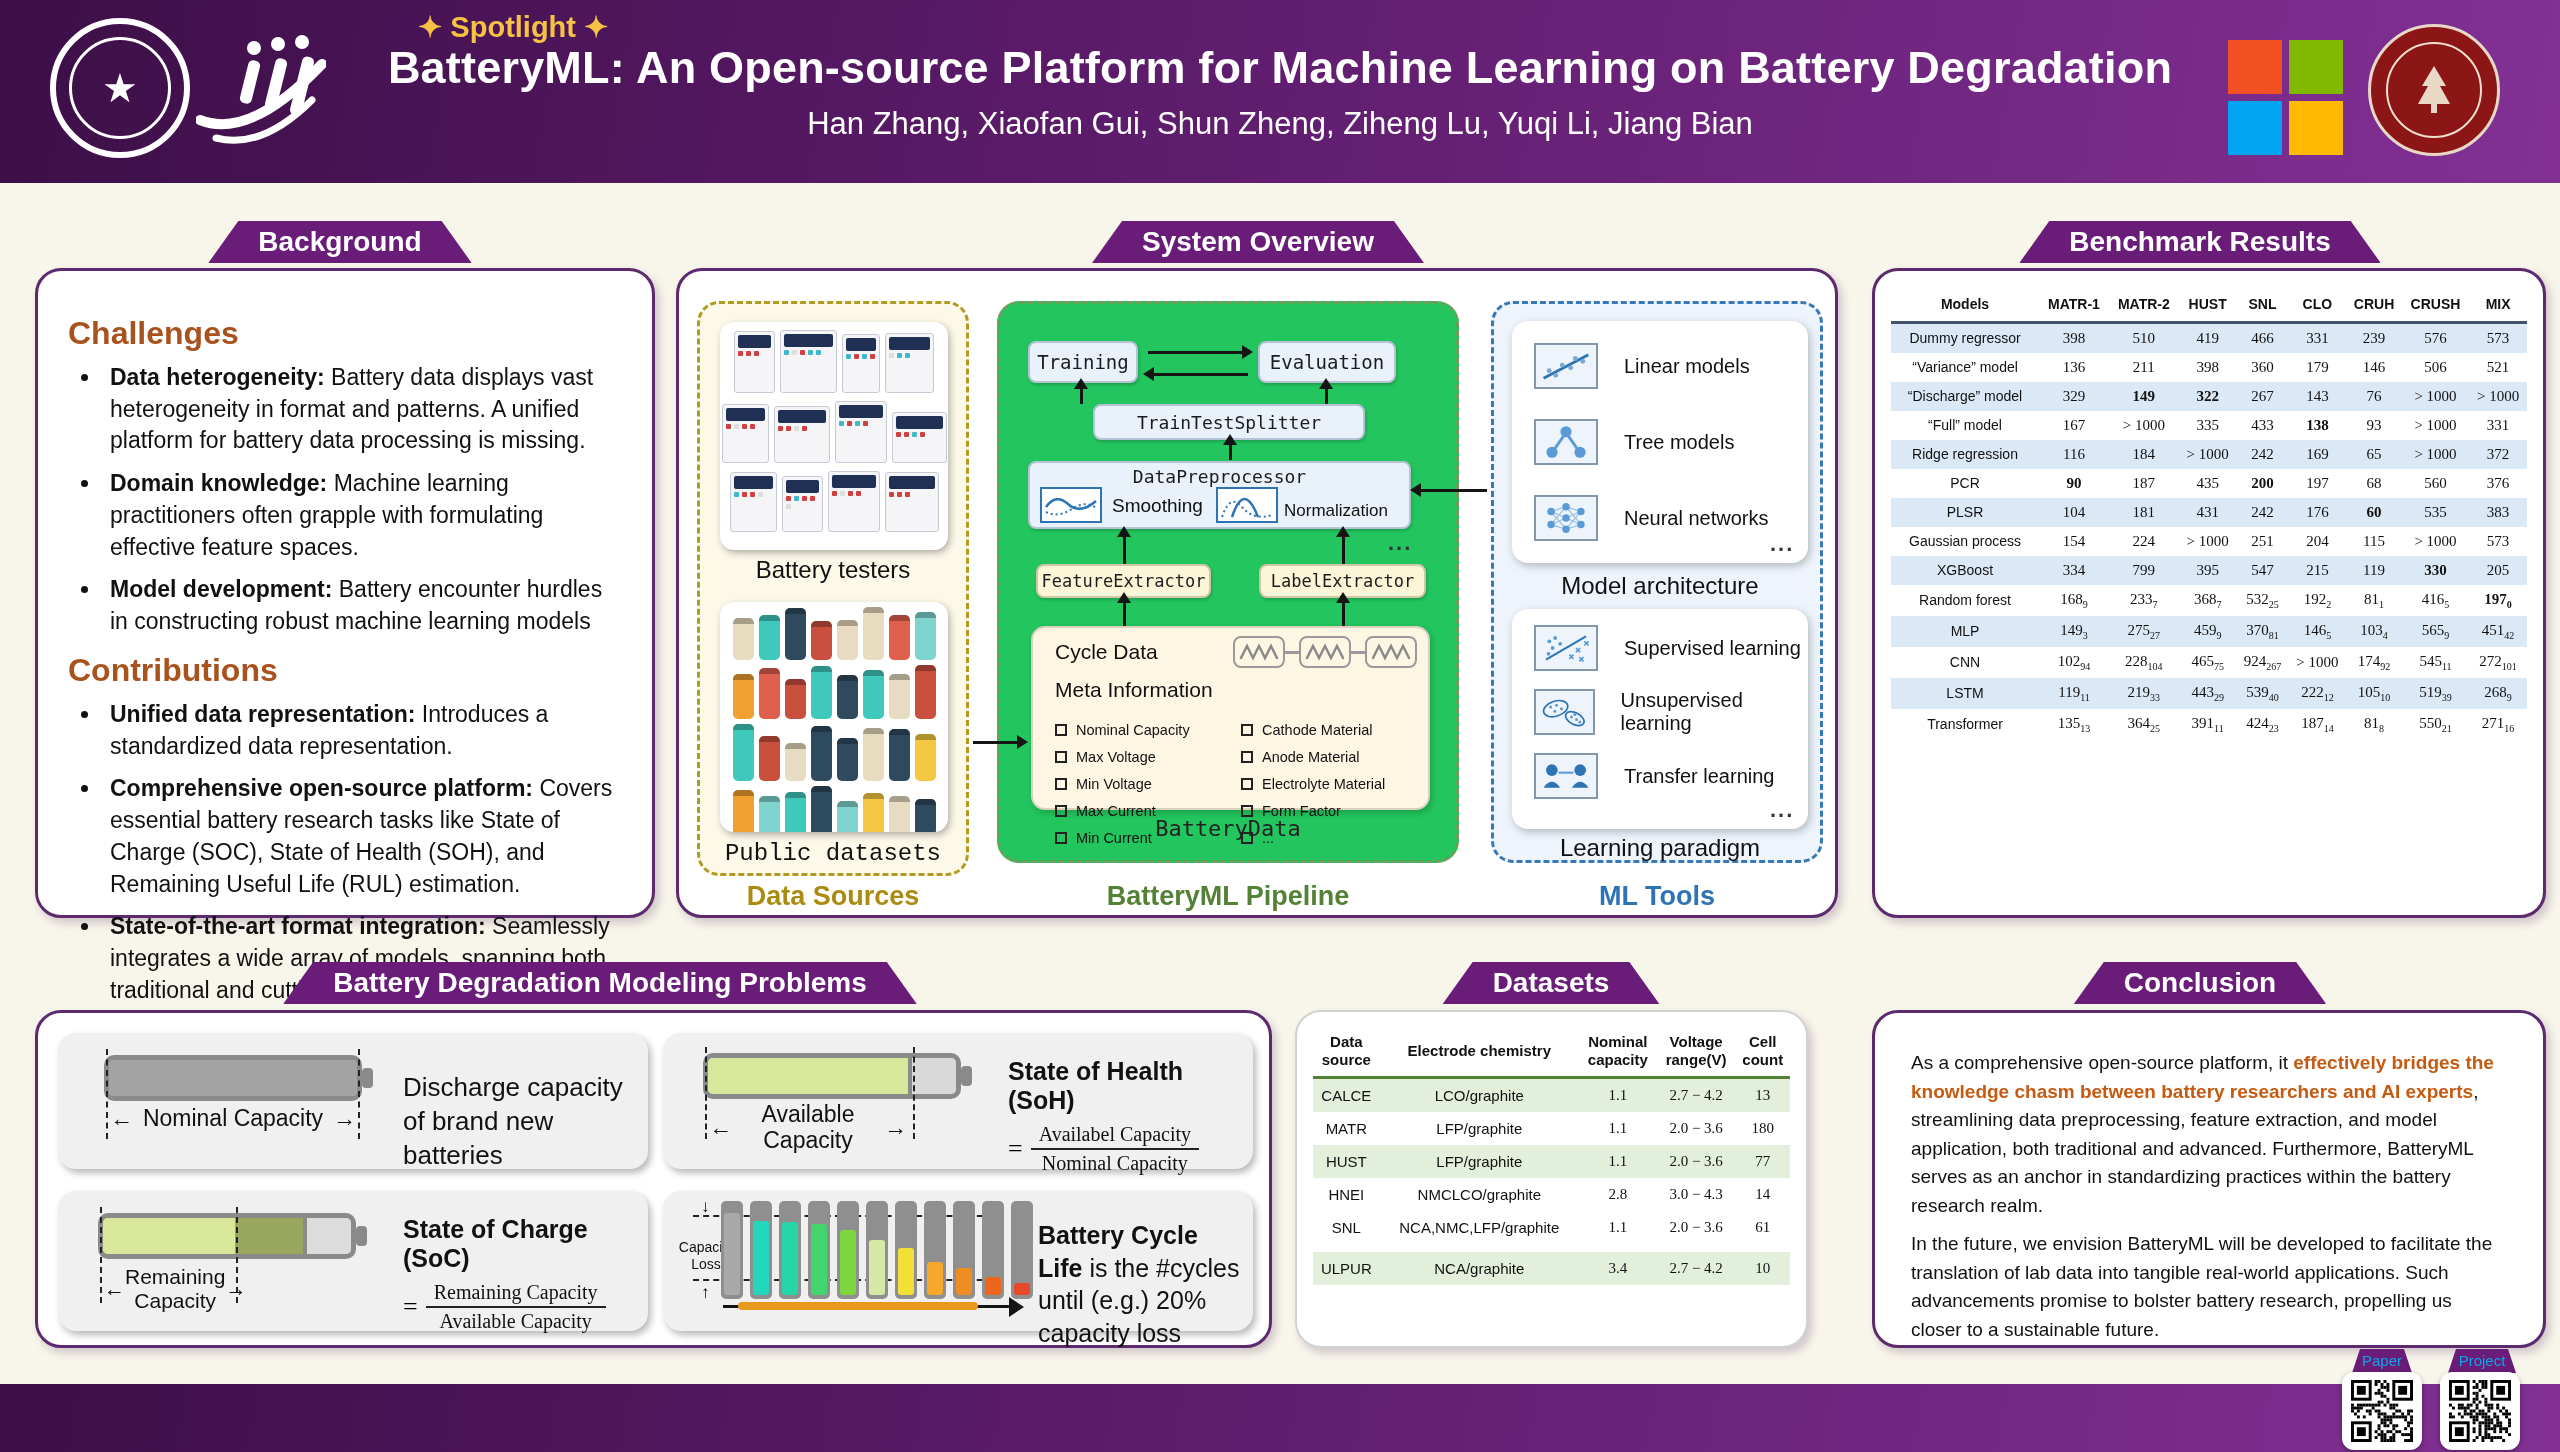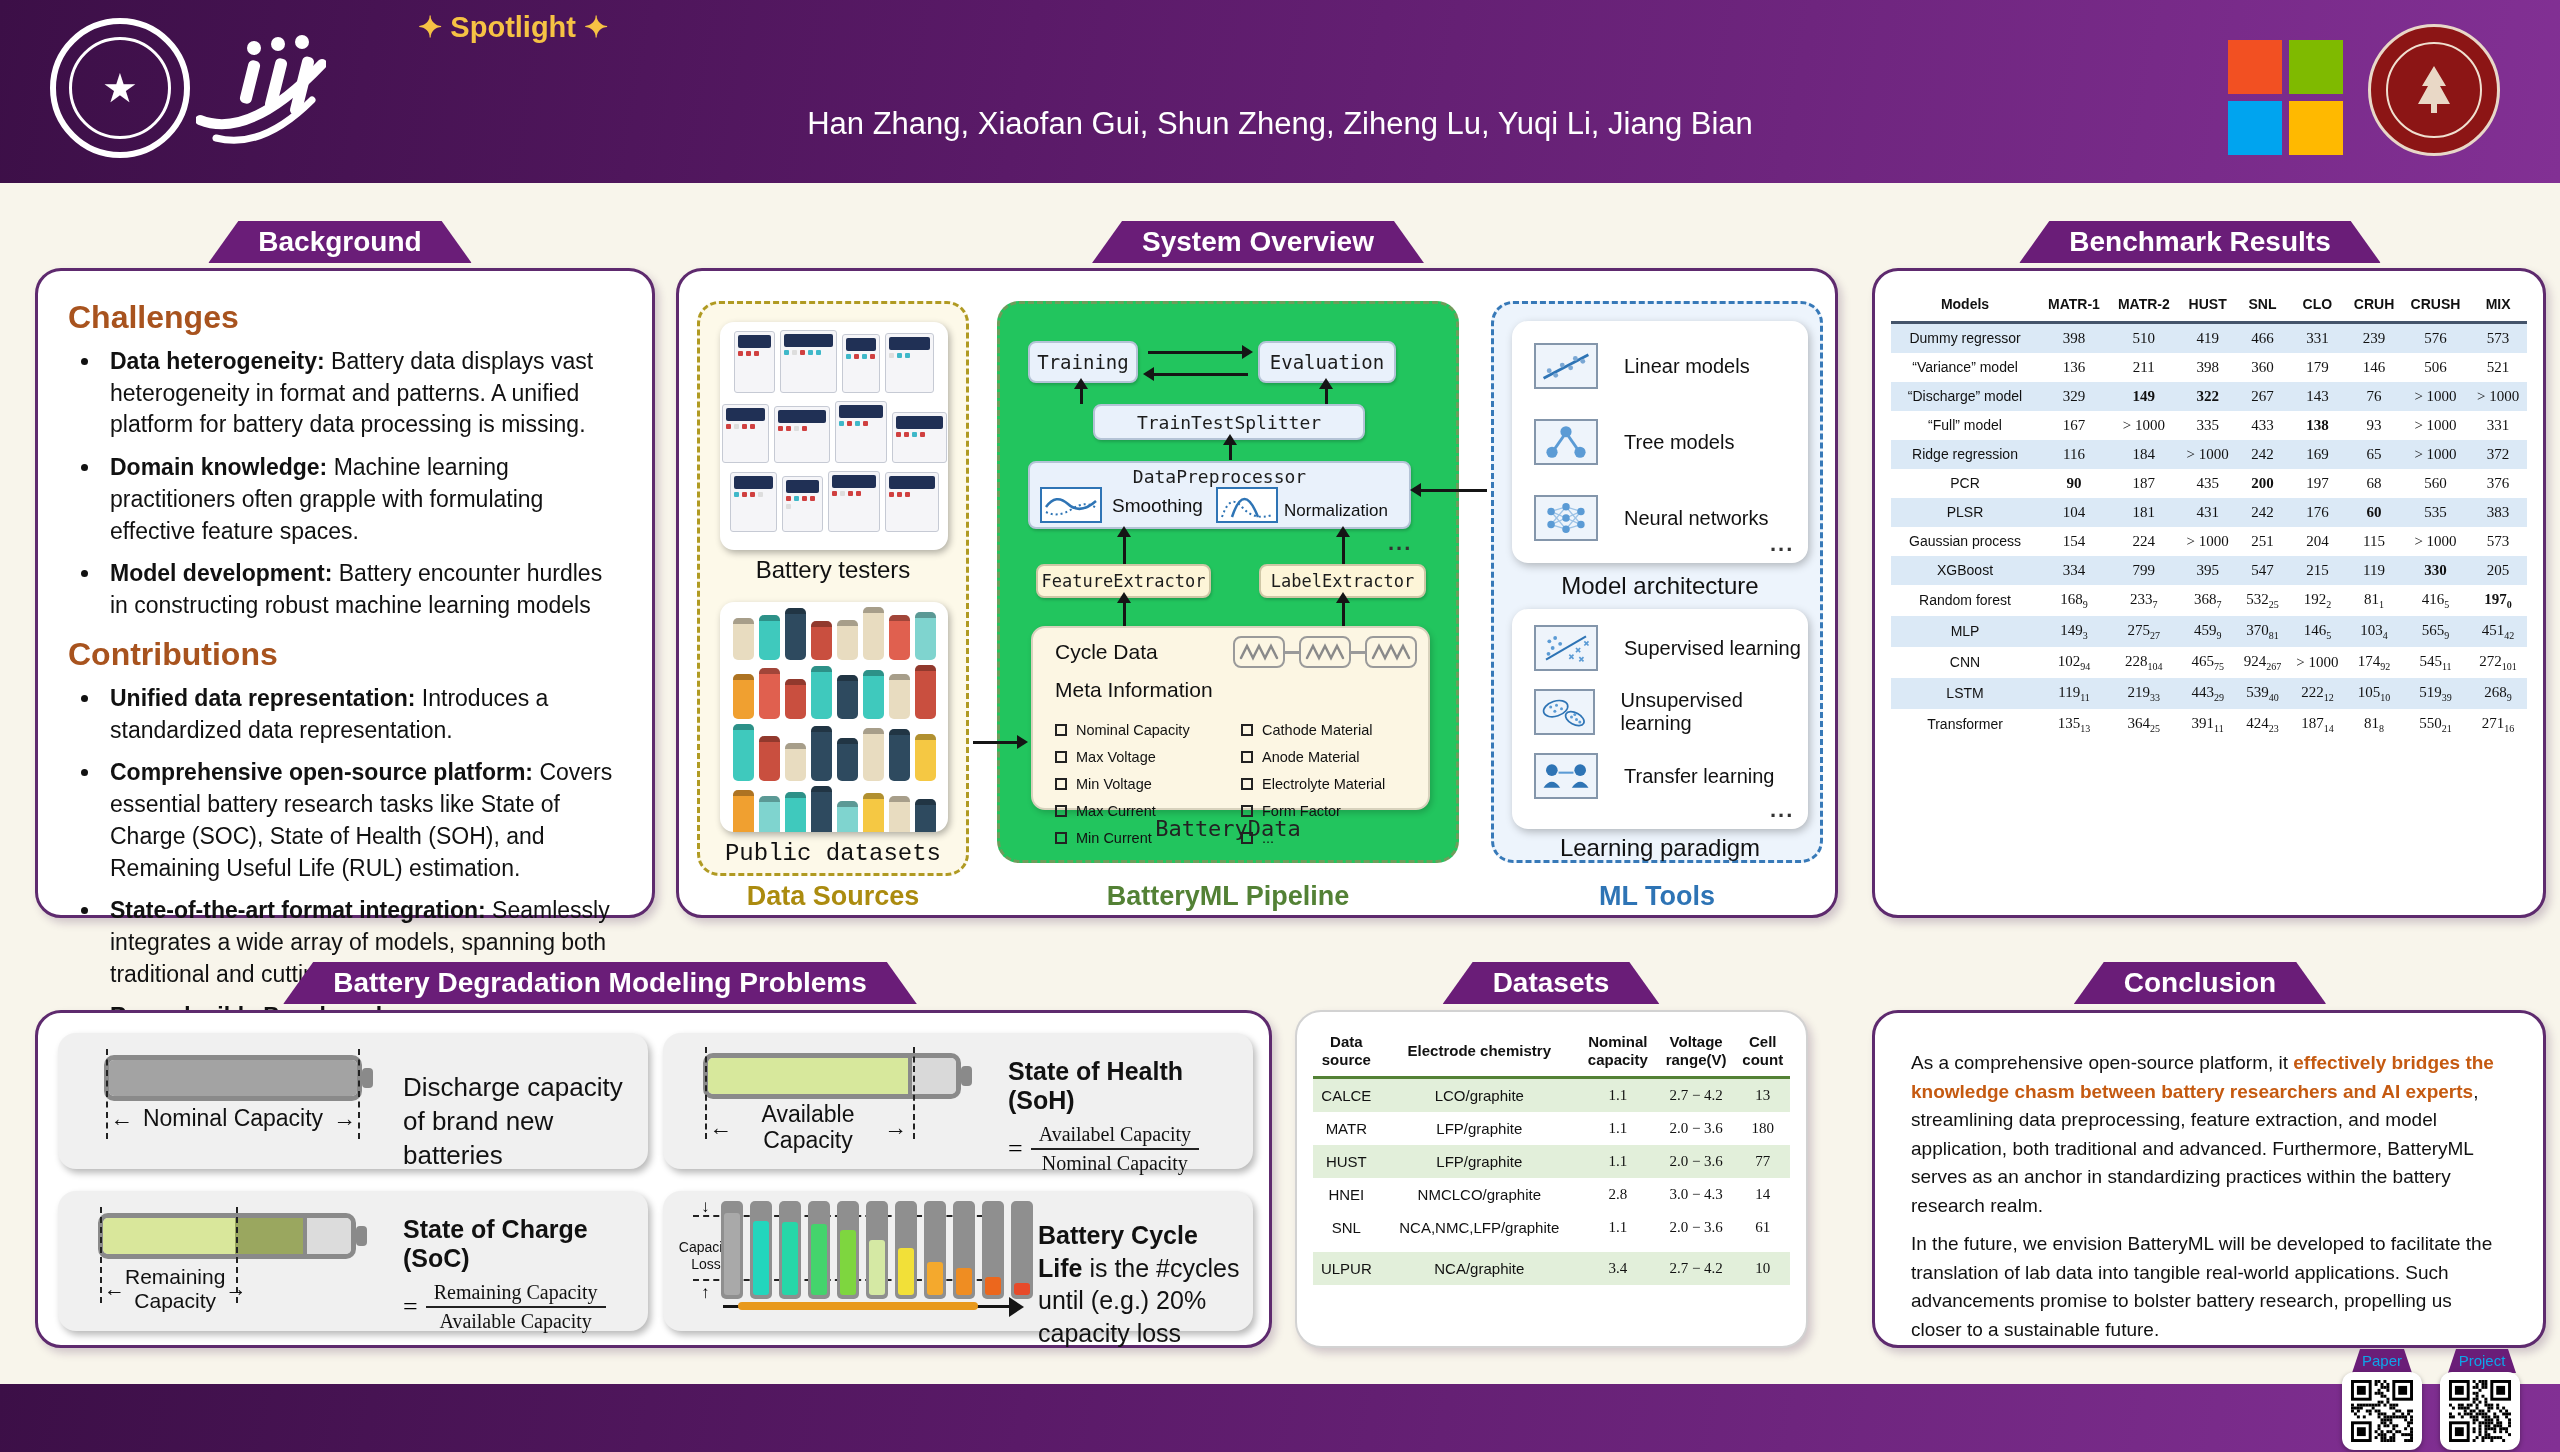--- a/index.html
+++ b/index.html
@@ -15,21 +15,21 @@
   #tsinghua{position:absolute;left:50px;top:18px;width:140px;height:140px;border-radius:50%;border:6px solid #fff;box-sizing:border-box;display:flex;align-items:center;justify-content:center;}
   #tsinghua .inner{width:96px;height:96px;border-radius:50%;border:3px solid #fff;display:flex;align-items:center;justify-content:center;color:#fff;font-size:40px;}
   #mslogo{position:absolute;left:2228px;top:40px;width:116px;height:116px;display:grid;grid-template-columns:54px 54px;grid-template-rows:54px 54px;gap:7px;}
   #mslogo div{width:54px;height:54px;}
   #stanford{position:absolute;left:2368px;top:24px;width:132px;height:132px;border-radius:50%;background:#8c1515;border:3px solid #e8d8c8;box-sizing:border-box;display:flex;align-items:center;justify-content:center;}
   #stanford .ring{width:92px;height:92px;border-radius:50%;border:2px solid #f0e0d0;display:flex;align-items:center;justify-content:center;}
   
   .banner{position:absolute;transform:translateX(-50%);background:#6a1d78;color:#fff;font-size:28px;font-weight:bold;height:42px;line-height:42px;padding:0 50px;white-space:nowrap;clip-path:polygon(30px 0,calc(100% - 30px) 0,100% 100%,0 100%);text-align:center;}
   .card{position:absolute;background:#fff;border:3px solid #5e2a6e;border-radius:26px;box-sizing:border-box;box-shadow:4px 5px 9px rgba(70,30,80,.22);}
   
-  #bg-card{padding:22px 30px;}
+  #bg-card{padding:38px 30px;}
   .subhead{color:#a8531e;font-size:32px;font-weight:bold;margin:6px 0 10px 0;}
   ul.blist{margin:0 0 14px 0;padding-left:34px;font-size:23px;line-height:1.38;color:#111;}
   ul.blist li{margin-bottom:11px;padding-left:8px;}
   
   .dashbox{position:absolute;box-sizing:border-box;border-radius:22px;}
   #ds-box{left:18px;top:30px;width:272px;height:575px;background:#fdf9e9;border:3px dashed #b09a22;}
   #pl-box{left:318px;top:30px;width:462px;height:562px;background:#22c55e;border:3px dashed #6f9c5b;}
   #ml-box{left:812px;top:30px;width:332px;height:562px;background:#edf4fc;border:3px dashed #3779b8;}
   .zone-label{position:absolute;text-align:center;font-size:27px;font-weight:bold;}
   .imgcard{position:absolute;background:#fff;border-radius:14px;box-shadow:2px 3px 7px rgba(0,0,0,.3);overflow:hidden;}
@@ -120,20 +120,21 @@
         <circle cx="82" cy="10" r="7"></circle>
         <circle cx="106" cy="8" r="7"></circle>
       <rect x="48" y="26" width="12" height="44" rx="5" transform="rotate(14 54 48)"></rect>
       <rect x="74" y="24" width="12" height="52" rx="5" transform="rotate(14 80 50)"></rect>
       <rect x="100" y="22" width="12" height="60" rx="5" transform="rotate(14 106 52)"></rect>
     </g>
     <path d="M4 86 Q 54 106 126 30" stroke="#fff" stroke-width="10" fill="none" stroke-linecap="round"></path>
     <path d="M20 104 Q 66 116 116 66" stroke="#fff" stroke-width="7" fill="none" stroke-linecap="round"></path>
   </svg>
   <div id="spotlight">✦ Spotlight ✦</div>
+  <div id="title">BatteryML: An Open-source Platform for Machine Learning on Battery Degradation</div>
   <div id="authors">Han Zhang, Xiaofan Gui, Shun Zheng, Ziheng Lu, Yuqi Li, Jiang Bian</div>
   <div id="mslogo">
       <div style="background: rgb(242, 80, 34);"></div>
       <div style="background: rgb(127, 186, 0);"></div>
       <div style="background: rgb(0, 164, 239);"></div>
       <div style="background: rgb(255, 185, 0);"></div>
     </div>
   <div id="stanford">
     <div class="ring">
       <svg width="44" height="52" viewBox="0 0 44 52">

